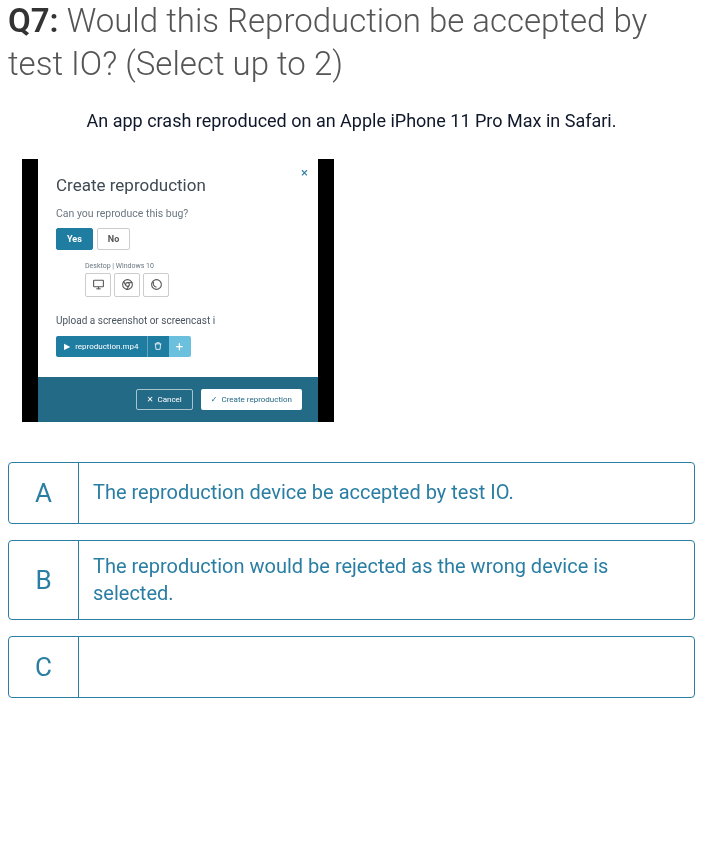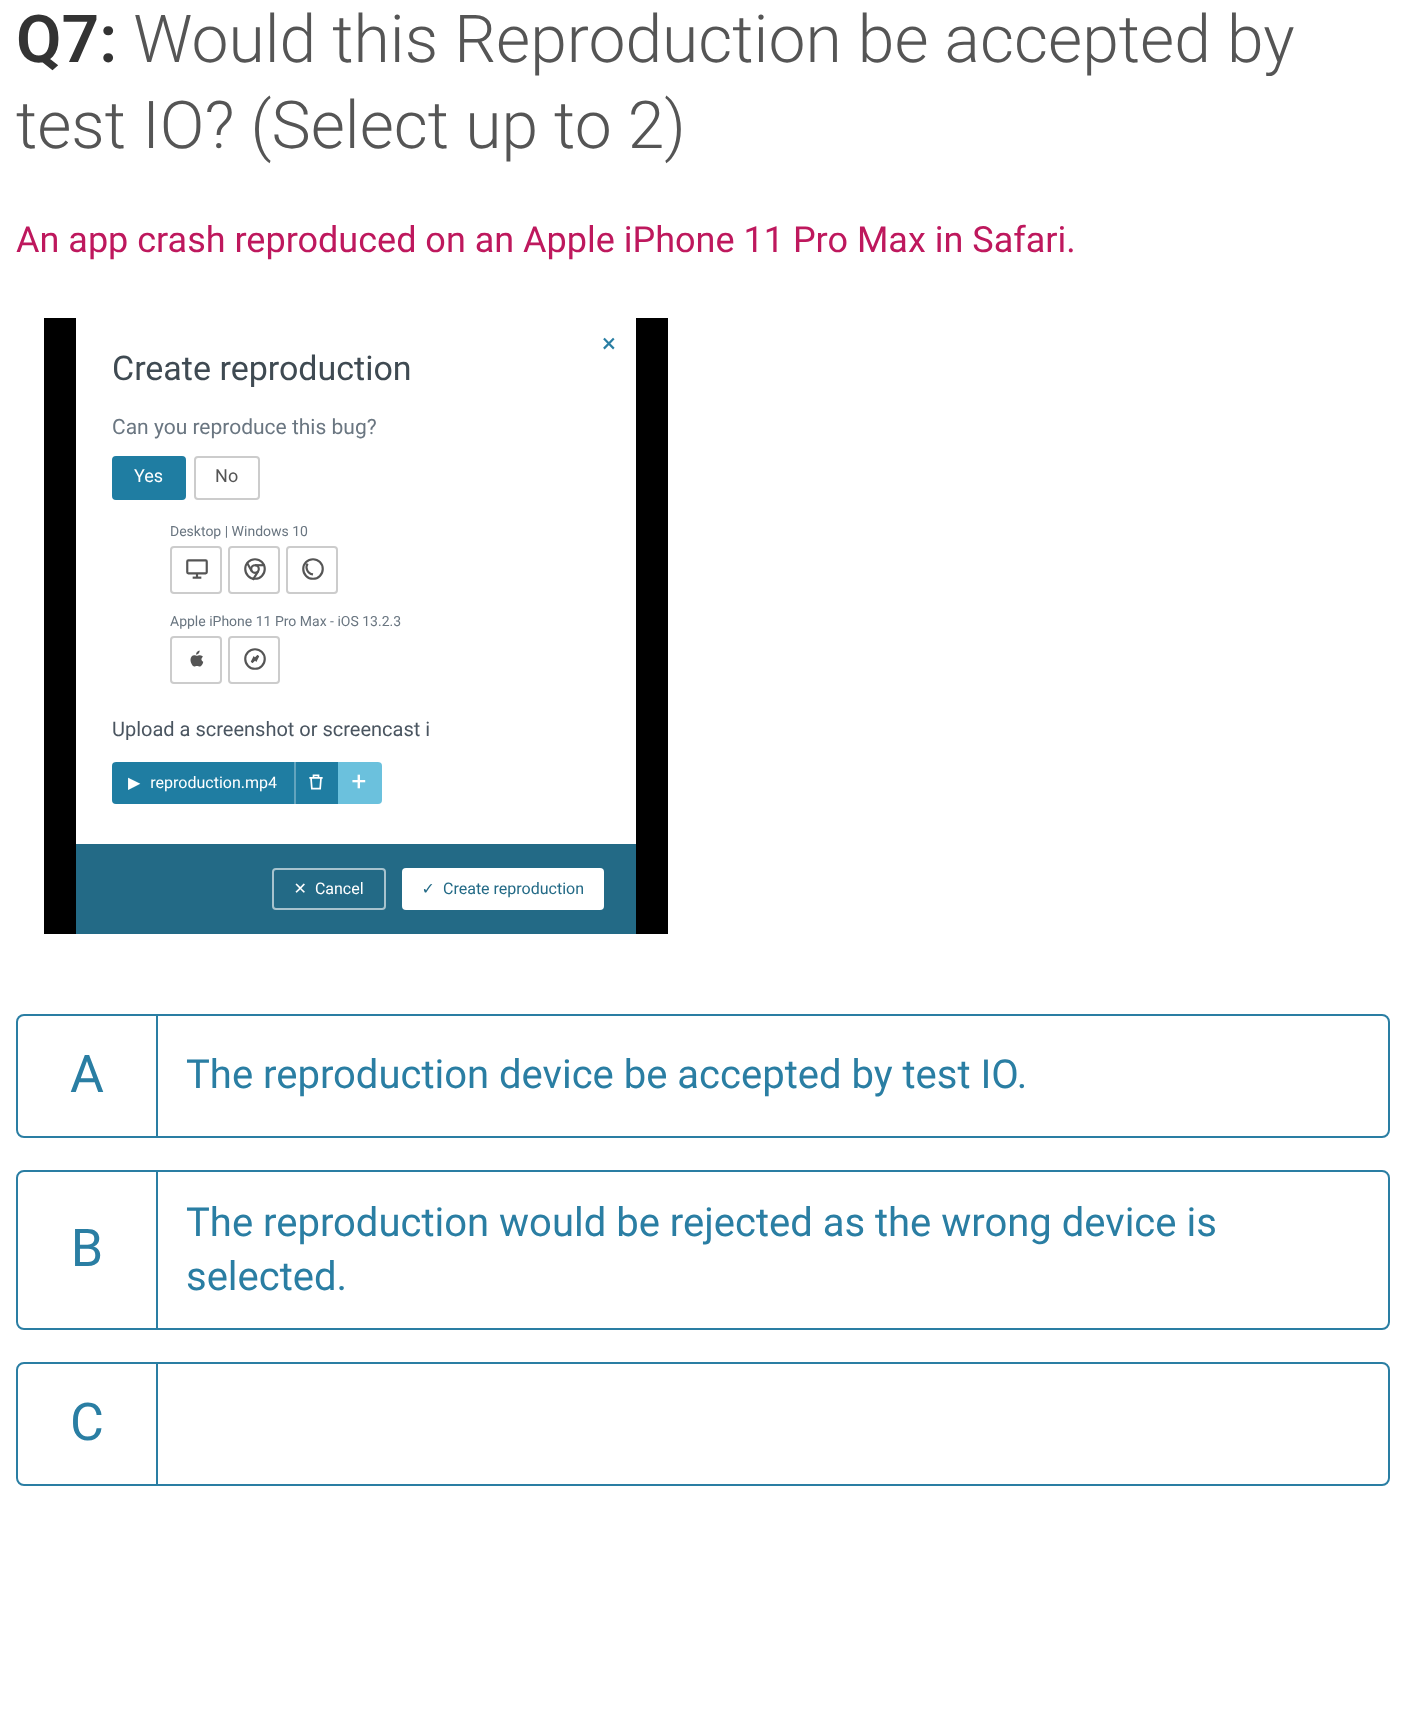--- a/index.html
+++ b/index.html
@@ -16,23 +16,24 @@
     color: #555;
     line-height: 1.3;
     margin-bottom: 24px;
   }
   .question-title .qnum {
     font-weight: 600;
     color: #333;
   }
   .scenario {
     font-size: 18px;
-    color: #be185d;
+    color: #0f172a;
     margin-bottom: 28px;
     font-weight: 400;
+    text-align: center;
   }
   .screenshot {
     width: 312px;
     margin-left: 14px;
     margin-bottom: 40px;
     background: #000;
     position: relative;
   }
   .modal {
     background: #fff;
@@ -61,20 +62,21 @@
     margin-bottom: 8px;
   }
   .yesno { display: flex; gap: 4px; margin-bottom: 12px; }
   .yn-btn {
     font-size: 9px;
     padding: 5px 10px;
     border: 1px solid #ccc;
     background: #fff;
     color: #555;
     border-radius: 2px;
+    font-weight: bold;
   }
   .yn-btn.active {
     background: #1f7da2;
     color: #fff;
     border-color: #1f7da2;
   }
   .select-label {
     font-size: 11px;
     color: #4a5560;
     line-height: 1.35;
@@ -227,38 +229,20 @@
           <div class="dev-box">
             <svg viewBox="0 0 24 24" fill="none" stroke="#555" stroke-width="2">
                 <circle cx="12" cy="12" r="9"></circle>
                 <path d="M7 7 C5 10 6 16 12 17"></path>
               </svg>
           </div>
         </div>
       </div>
 
 
-      <div class="dev-group">
-        <div class="dev-label">Apple iPhone 11 Pro Max - iOS 13.2.3</div>
-        <div class="dev-row">
-          <div class="dev-box">
-            <svg viewBox="0 0 24 24" fill="#555">
-                <path d="M16 13c0-2 1.5-3 1.5-3s-1-1.5-3-1.5c-1 0-1.8.6-2.5.6s-1.5-.6-2.5-.6c-2 0-3.5 1.7-3.5 4.3 0 3 2 6.2 3.5 6.2.8 0 1.3-.5 2.5-.5s1.6.5 2.5.5c1.6 0 3.2-3 3.2-4.5-1.7-.8-1.7-2.5-1.7-2.5zM13.5 7c.7-.8 1-2 .9-2.8-.9.1-1.8.6-2.4 1.3-.5.6-.9 1.6-.8 2.5.9 0 1.7-.4 2.3-1z"></path>
-              </svg>
-          </div>
-          <div class="dev-box">
-            <svg viewBox="0 0 24 24" fill="none" stroke="#555" stroke-width="2">
-                <circle cx="12" cy="12" r="9"></circle>
-                <path d="M9 15 L12 12 L15 9 M12 12 L9 15 L15 9" fill="#555"></path>
-                <polygon points="15,9 12,12 13,13" fill="#555"></polygon>
-                <polygon points="9,15 12,12 11,11" fill="#555"></polygon>
-              </svg>
-          </div>
-        </div>
-      </div>
 
       <div class="upload-label">Upload a screenshot or screencast i</div>
       <div class="upload-row">
         <div class="file-chip">
           <span>▶</span>
           <span>reproduction.mp4</span>
         </div>
         <div class="trash-btn">
           <svg width="10" height="10" viewBox="0 0 24 24" fill="none" stroke="#fff" stroke-width="2">
               <path d="M4 7h16M9 7V4h6v3M6 7l1 13h10l1-13"></path>

